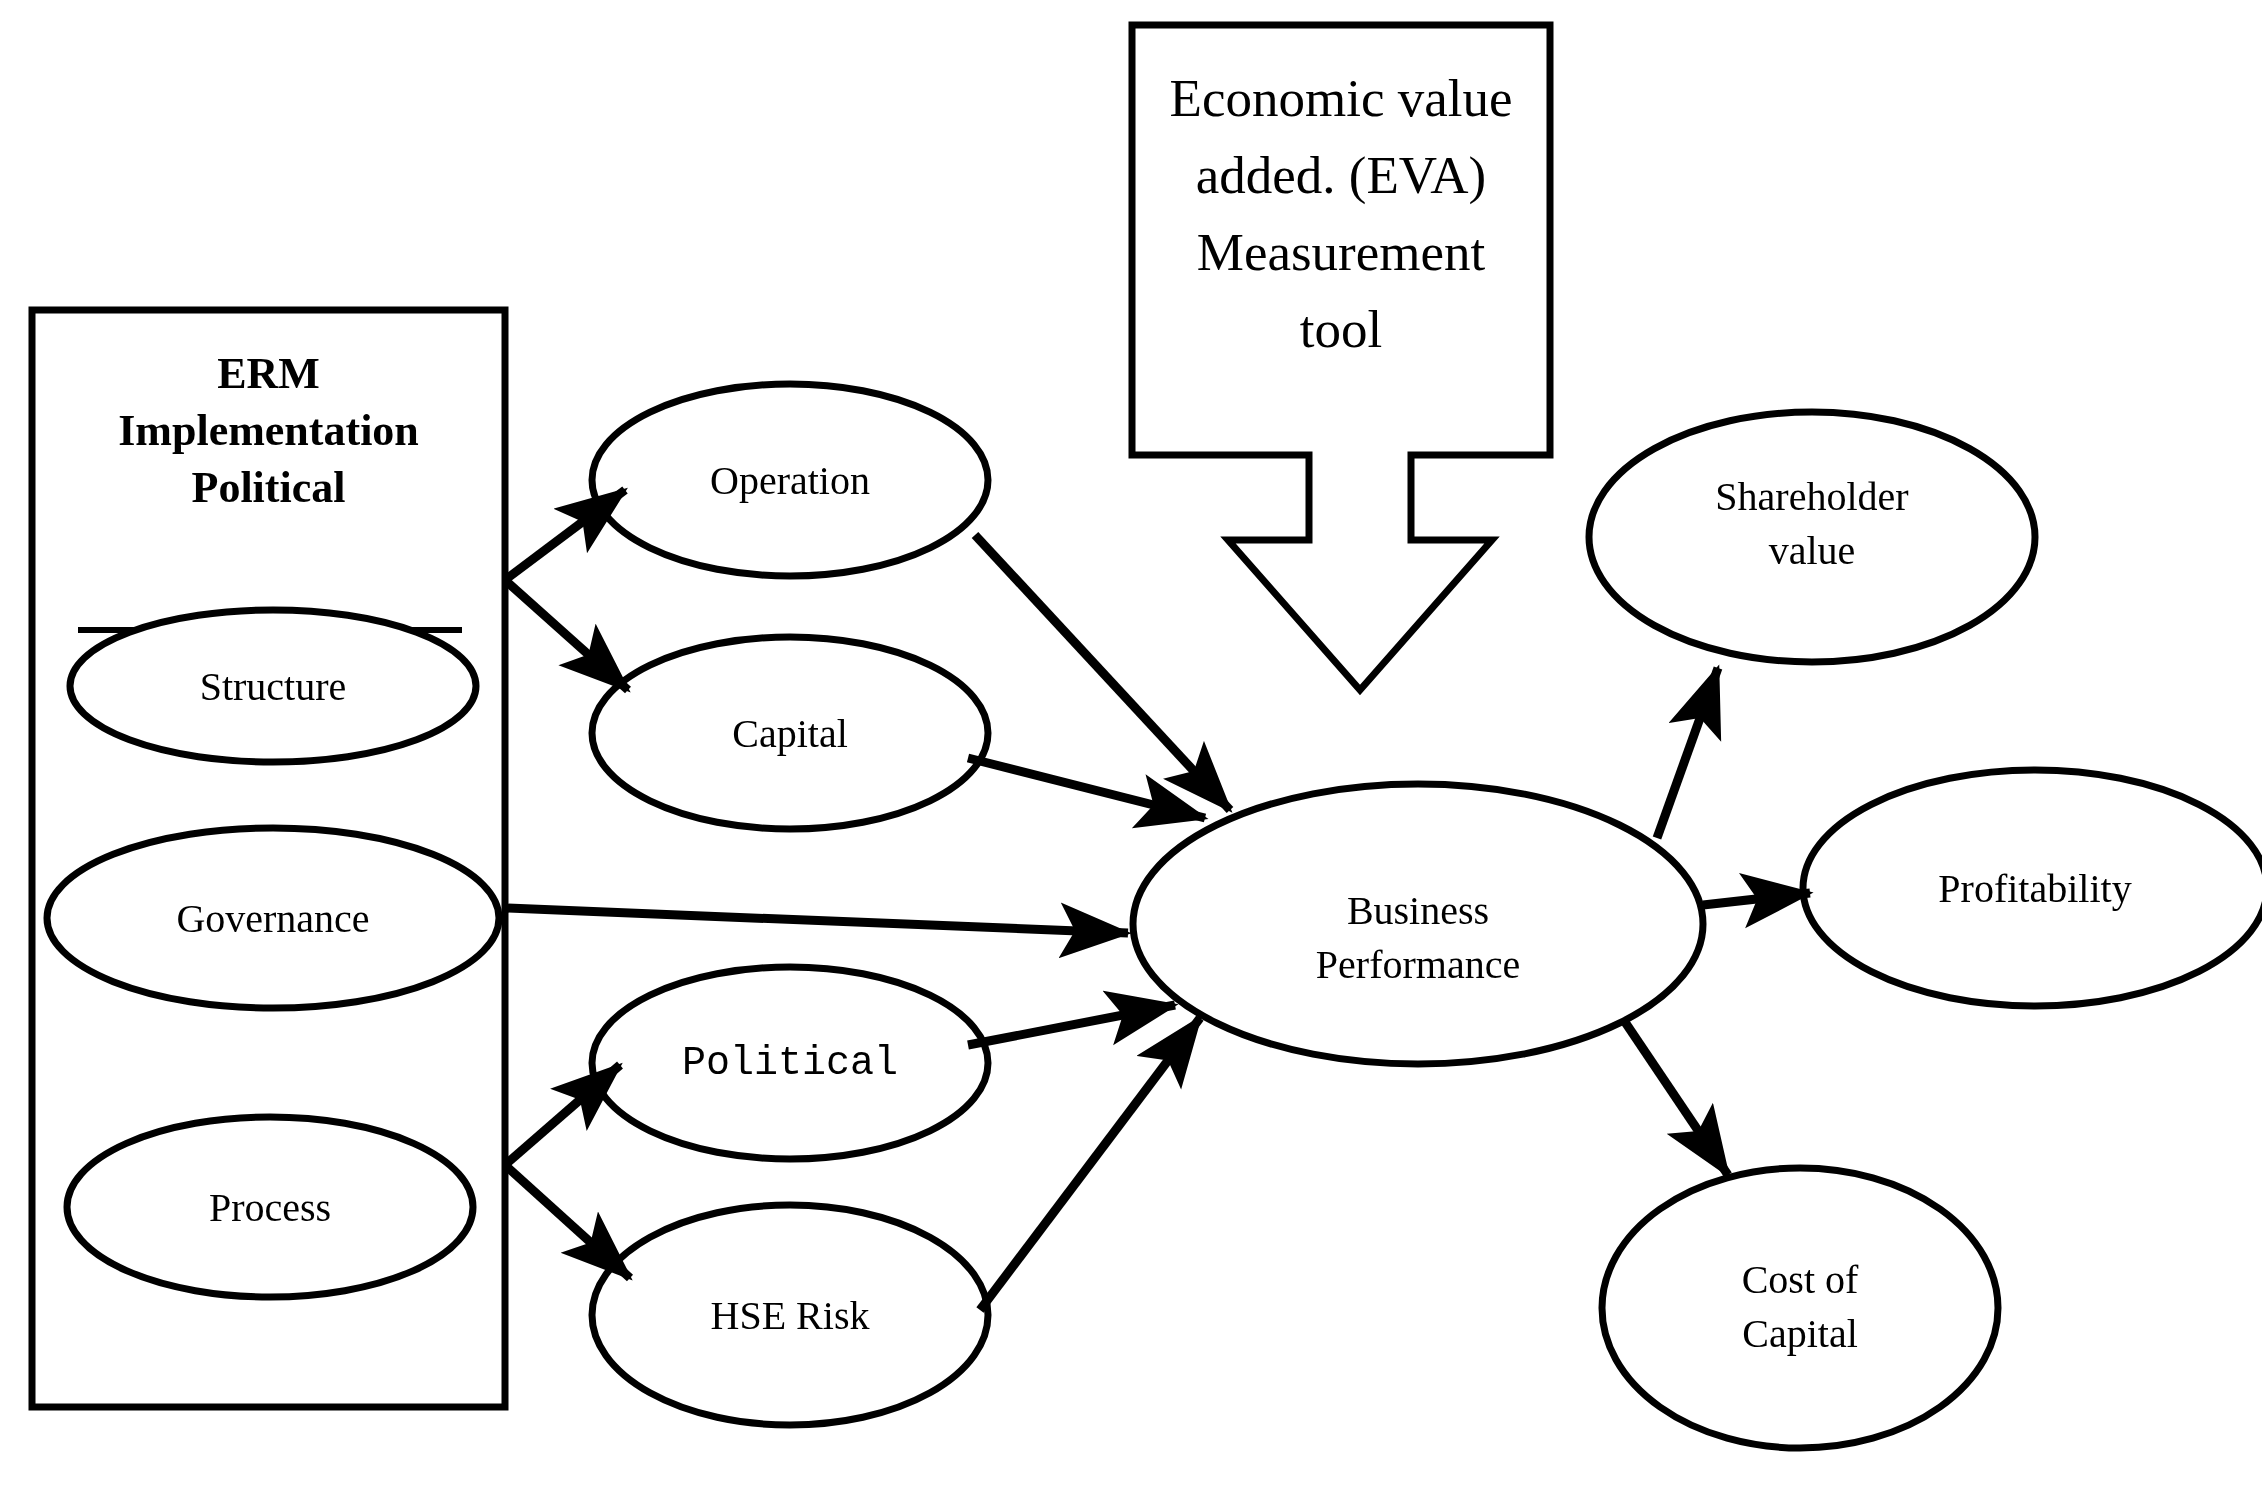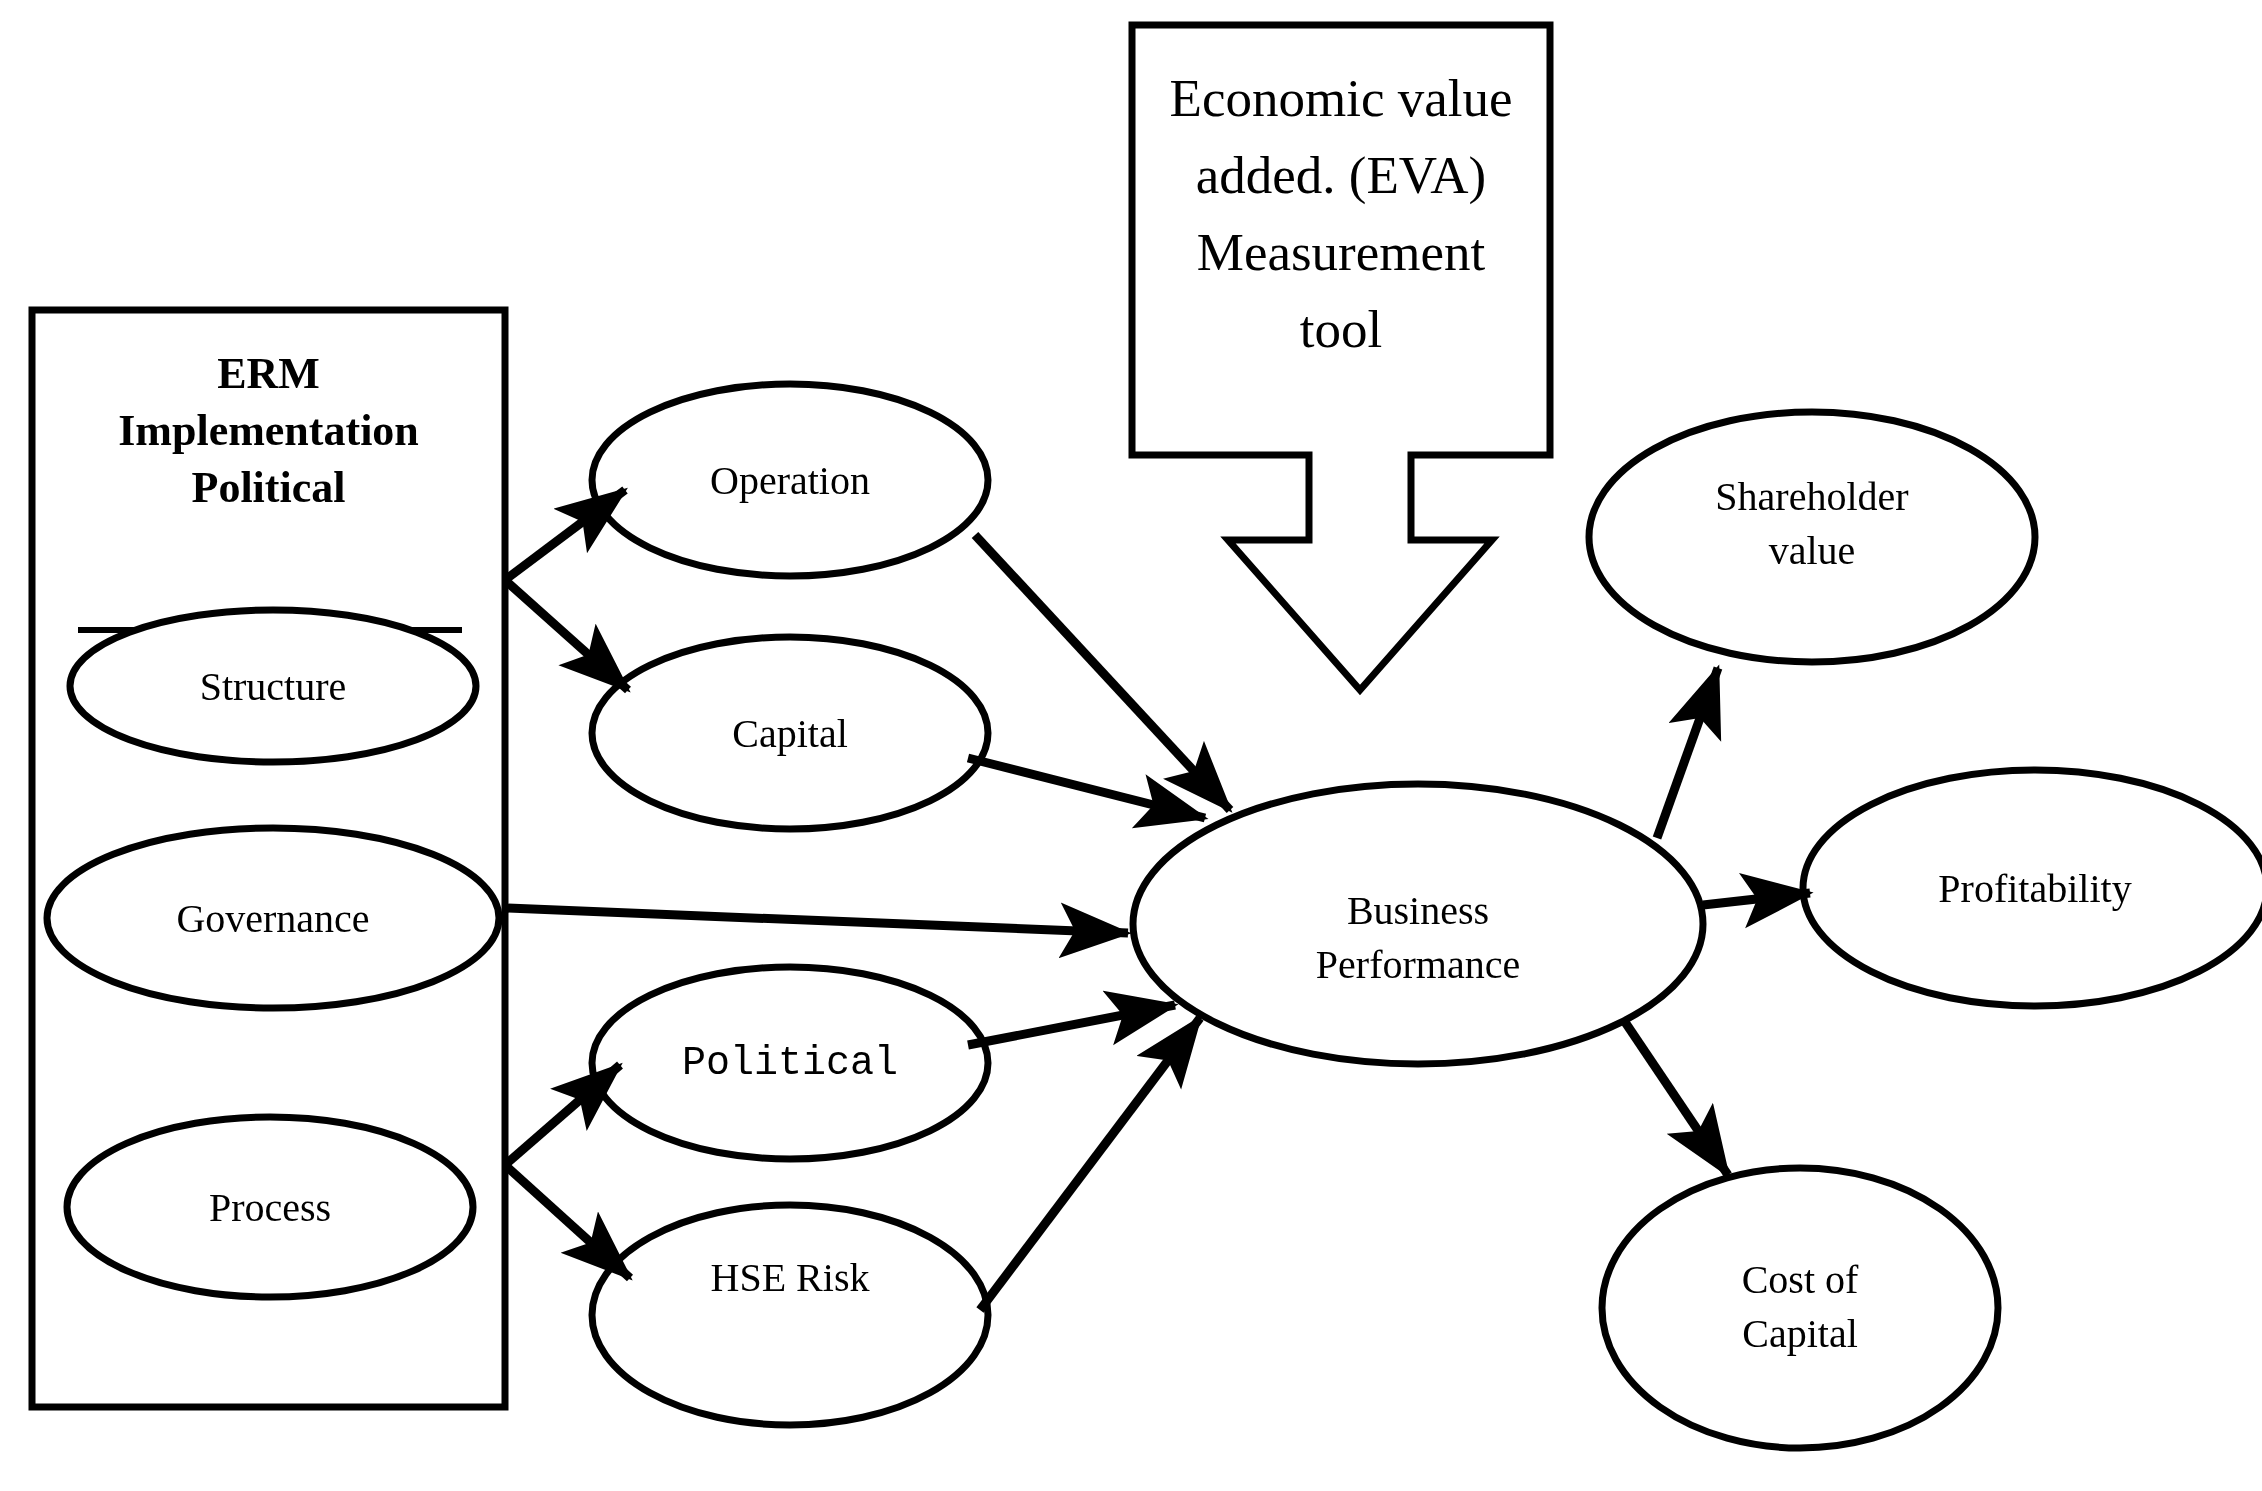--- a/index.html
+++ b/index.html
@@ -106,21 +106,21 @@
   <div class="node-label lbl-ellipse" style="left:47px; top:892px; width:452px;">Governance</div>
 
   <div class="node-label lbl-ellipse" style="left:592px; top:454px; width:396px;">Operation</div>
 
   <div class="node-label lbl-ellipse" style="left:70px; top:1181px; width:400px;">Process</div>
 
   <div class="node-label lbl-ellipse" style="left:592px; top:707px; width:396px;">Capital</div>
 
   <div class="node-label lbl-ellipse" style="left:592px; top:1037px; width:396px;font-family:Liberation Mono, monospace;">Political</div>
 
-  <div class="node-label lbl-ellipse" style="left:592px; top:1251px; width:396px;text-align:center;">HSE Risk</div>
+  <div class="node-label lbl-ellipse" style="left:592px; top:1289px; width:396px;text-align:center;">HSE Risk</div>
 
   <div class="node-label lbl-center" style="left:1133px; top:868px; width:570px;margin-top:16px;">Business
 Performance</div>
 
   <div class="node-label lbl-ellipse" style="left:1589px; top:470px; width:446px;">Shareholder
 value</div>
 
   <div class="node-label lbl-ellipse" style="left:1803px; top:862px; width:464px;">Profitability</div>
 
   <div class="node-label lbl-ellipse" style="left:1602px; top:1253px; width:396px;">Cost of

